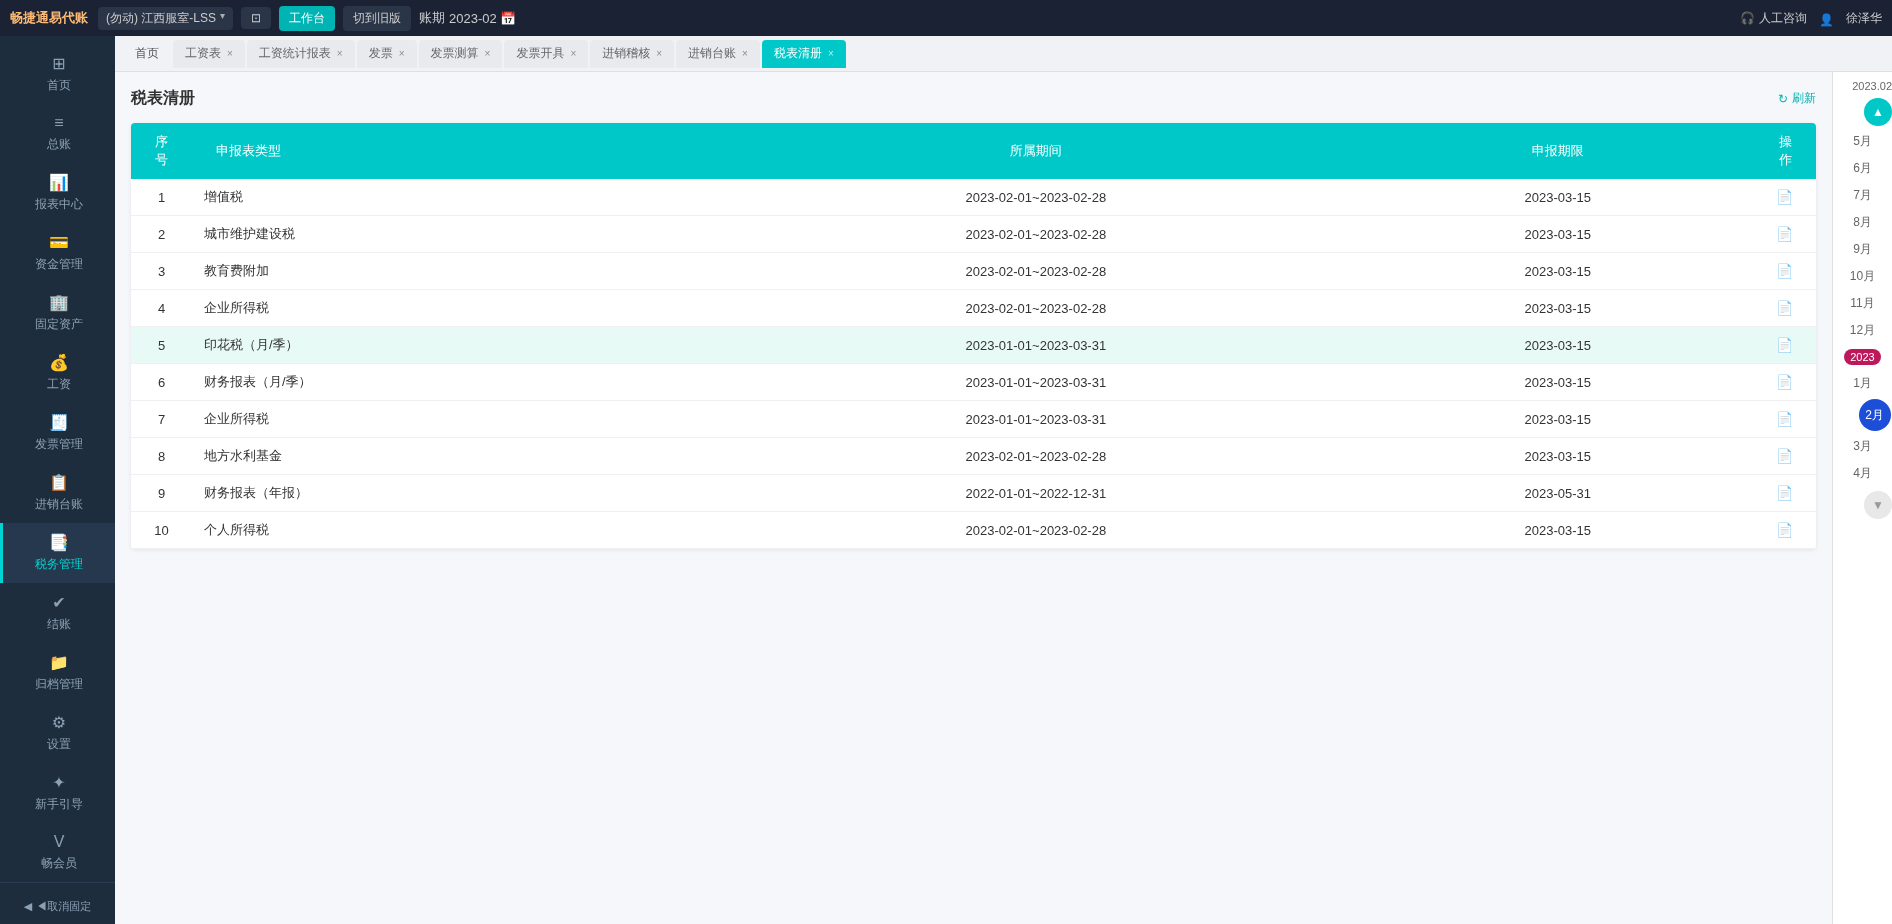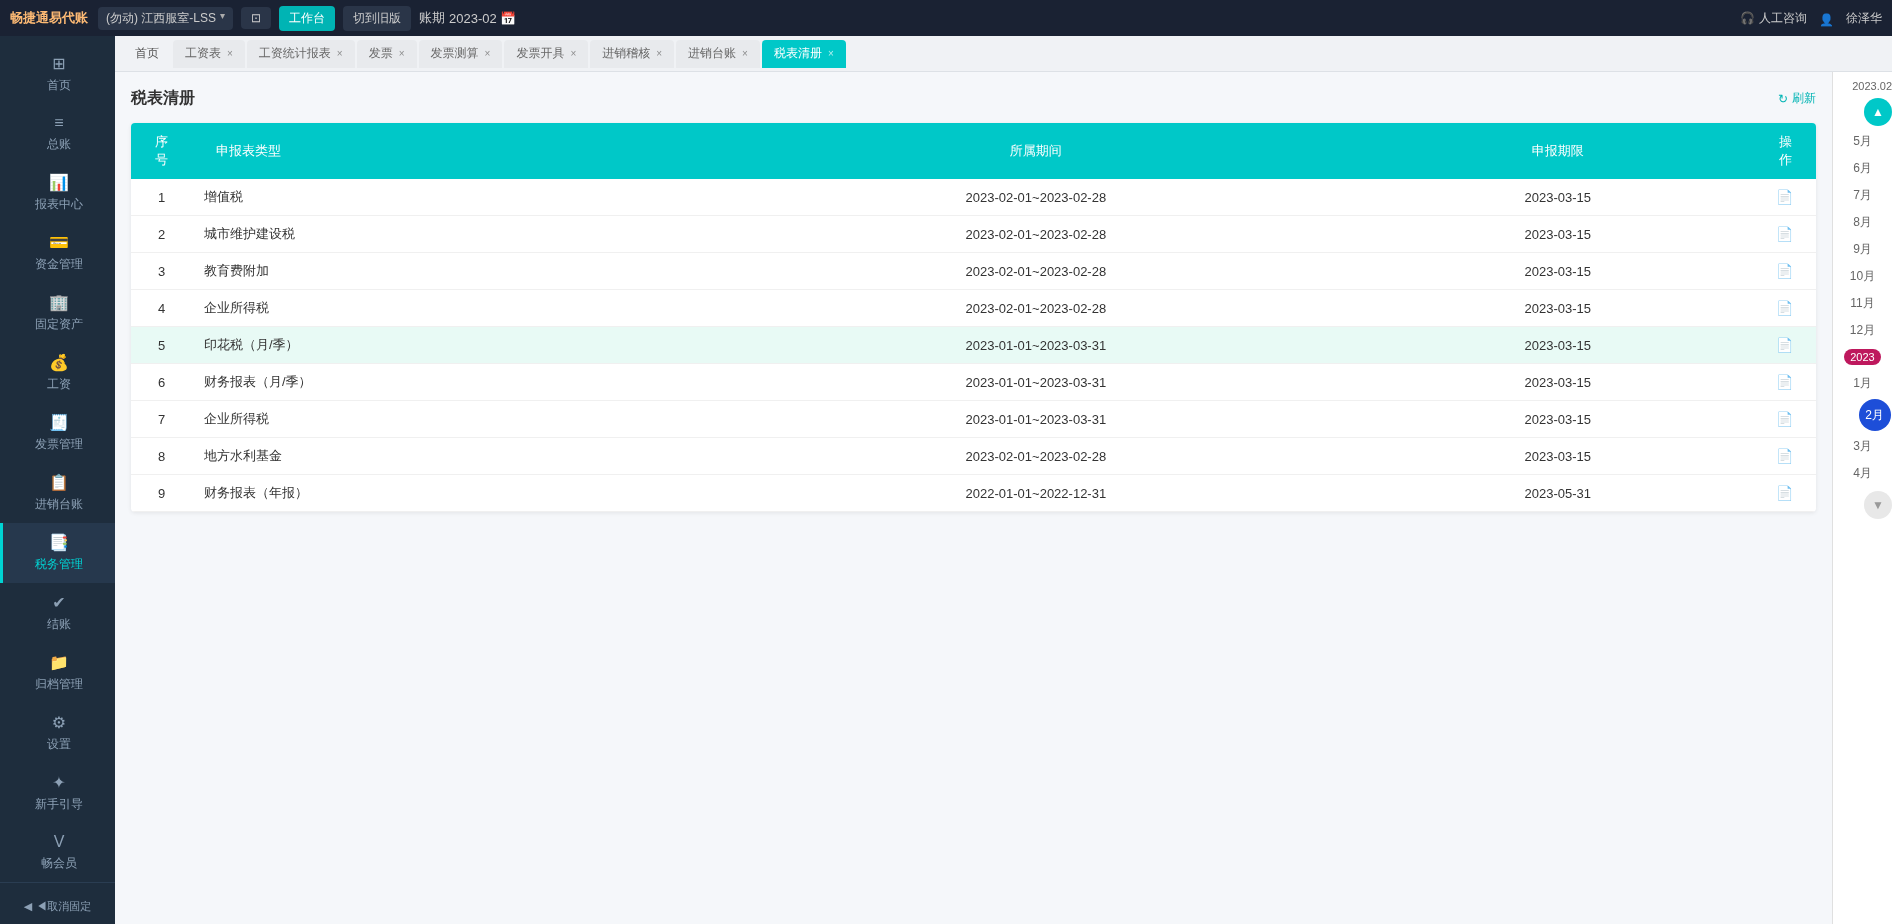--- a/index.html
+++ b/index.html
@@ -278,20 +278,27 @@
     <td>2023-03-15</td>
     <td><span class="action-icon">📄</span></td>
   </tr>
               <tr>
     <td>9</td>
     <td>财务报表（年报）</td>
     <td>2022-01-01~2022-12-31</td>
     <td>2023-05-31</td>
     <td><span class="action-icon">📄</span></td>
   </tr>
+              <tr>
+    <td>10</td>
+    <td>个人所得税</td>
+    <td>2023-02-01~2023-02-28</td>
+    <td>2023-03-15</td>
+    <td><span class="action-icon">📄</span></td>
+  </tr>
             </tbody>
         </table>
 
       </div>
 
       <div class="right-panel">
         <span class="panel-year-label">2023.02</span>
         <div class="panel-up-btn">▲</div>
         <div class="panel-month">5月</div>
         <div class="panel-month">6月</div>

